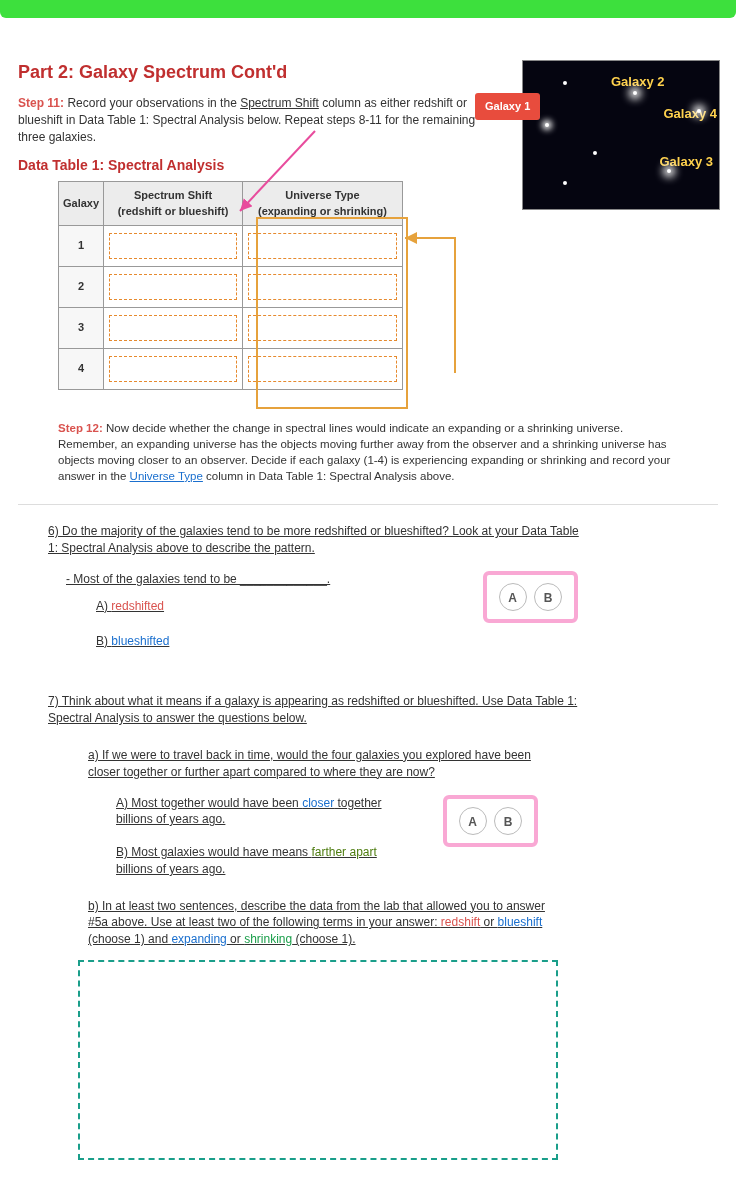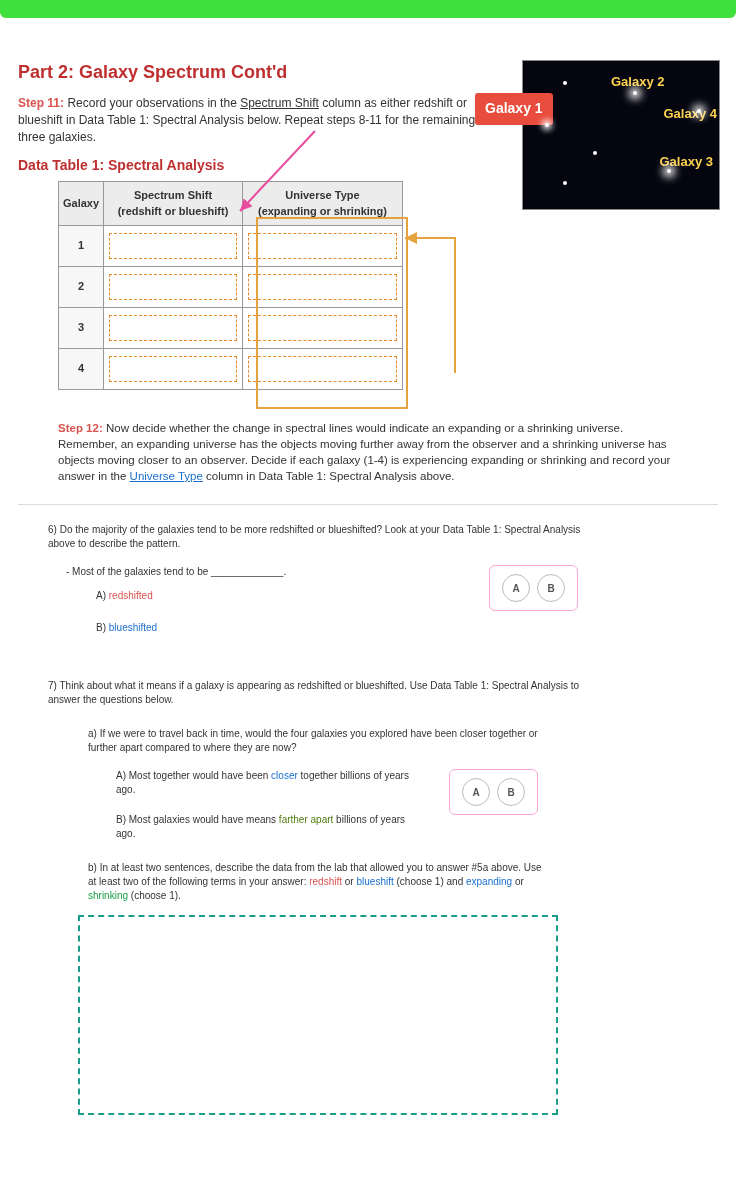--- a/index.html
+++ b/index.html
@@ -23,21 +23,21 @@
     position: absolute; right: 16px; top: 42px;
     width: 198px; height: 150px;
     background: #050510;
     border: 1px solid #888;
   }
   .galaxy-img .dot { position: absolute; width: 4px; height: 4px; background: #fff; border-radius: 50%; }
   .galaxy-label { position: absolute; color: #ffd24d; font-size: 13px; font-weight: bold; }
   .galaxy1-tag {
     position: absolute; left: -48px; top: 32px;
     background: #e84c3d; color: #fff;
-    padding: 6px 10px; font-weight: bold; font-size: 14px;
+    padding: 6px 10px; font-weight: bold; font-size: 11px;
     border-radius: 3px;
   }
 
   table.spectral {
     border-collapse: collapse;
     margin: 6px 0 0 40px;
     width: 345px;
   }
   table.spectral th, table.spectral td {
     border: 1px solid #999;
@@ -71,33 +71,33 @@
     left: 252px; top: 195px;
     width: 160px; height: 200px;
     pointer-events: none;
   }
 
   .step12 { margin: 30px 40px 20px 40px; font-size: 11.5px; }
   .blue-underline { color: #1a6fce; text-decoration: underline; }
 
   .hr { border: none; border-top: 1px solid #ddd; margin: 18px 0; }
 
-  .q-block { margin: 4px 30px 24px 30px; max-width: 540px; font-size: 10px; }
+  .q-block { margin: 4px 30px 24px 30px; max-width: 540px; font-size: 12px; text-decoration: underline; }
   .q-text { margin-bottom: 14px; }
   .subtext { margin-left: 18px; margin-bottom: 10px; }
   .opt-row { margin-left: 48px; margin-bottom: 20px; }
   .opt-row .opt { margin-bottom: 18px; }
   .red-txt { color: #d9534f; }
   .blue-txt { color: #1a6fce; }
   .orange-txt { color: #4d7c0f; }
   .green-txt { color: #1a9e4a; }
 
   .ab-box {
     float: right;
-    border: 1px solid #f9a8d4;
+    border: 4px solid #f9a8d4;
     border-radius: 6px;
     padding: 8px 10px;
     margin-right: 10px;
   }
   .ab-box .circ {
     display: inline-block;
     width: 28px; height: 28px; line-height: 28px;
     border: 1px solid #bbb; border-radius: 50%;
     text-align: center; font-weight: bold;
     margin: 0 2px;

